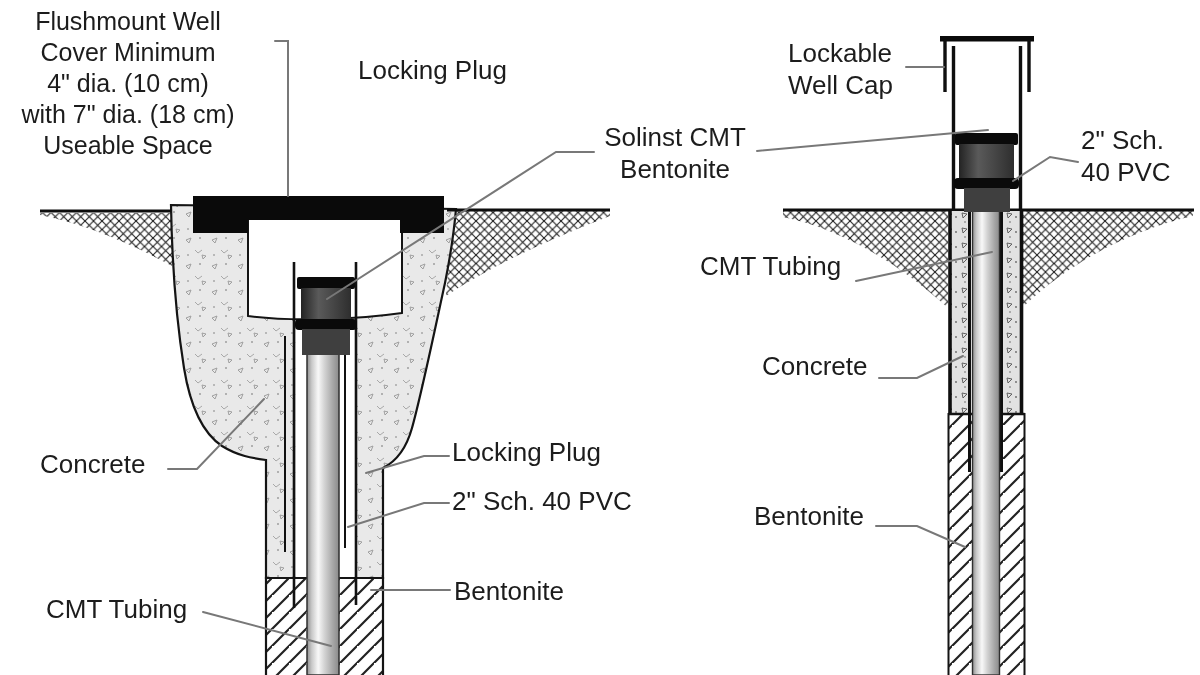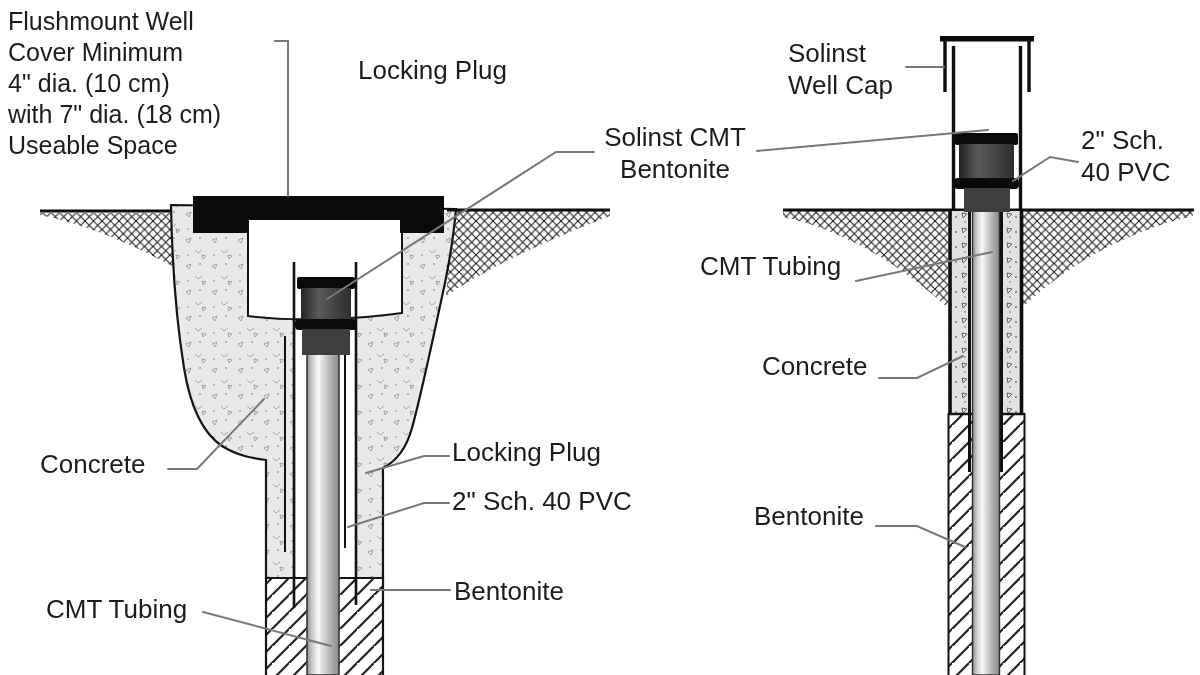--- a/index.html
+++ b/index.html
@@ -1,21 +1,21 @@
 <!DOCTYPE html>
 <html><head>
 <meta charset="utf-8">
 <style>
   html,body{margin:0;padding:0;background:#ffffff;}
   .canvas{position:relative;width:1200px;height:675px;background:#ffffff;overflow:hidden;
           font-family:"Liberation Sans", sans-serif;}
   .canvas svg{position:absolute;left:0;top:0;}
   .lbl{position:absolute;color:#1c1c1c;font-size:26px;line-height:32px;white-space:pre-line;}
   .lbl.small{font-size:25px;line-height:31px;}
-  .lbl.right{text-align:left;}
+  .lbl.right{text-align:center;}
   .lbl.center{text-align:center;}
 </style>
 </head>
 <body>
 
 <div class="canvas">
 
 <svg width="1200" height="675" viewBox="0 0 1200 675">
   <defs>
     <pattern id="xhatch" width="8.5" height="8.5" patternUnits="userSpaceOnUse">
@@ -151,21 +151,21 @@
 Cover Minimum
 4" dia. (10 cm)
 with 7" dia. (18 cm)
 Useable Space</div>
 
 <div class="lbl" style="left:358px;top:54px;">Locking Plug</div>
 
 <div class="lbl center" style="left:565px;top:121px;width:220px;">Solinst CMT
 Bentonite</div>
 
-<div class="lbl" style="left:788px;top:37px;">Solinst
+<div class="lbl" style="left:788px;top:37px;">Lockable
 Well Cap</div>
 
 <div class="lbl" style="left:1081px;top:124px;">2" Sch.
 40 PVC</div>
 
 <div class="lbl" style="left:700px;top:250px;">CMT Tubing</div>
 
 <div class="lbl" style="left:762px;top:350px;">Concrete</div>
 
 <div class="lbl" style="left:754px;top:500px;">Bentonite</div>

